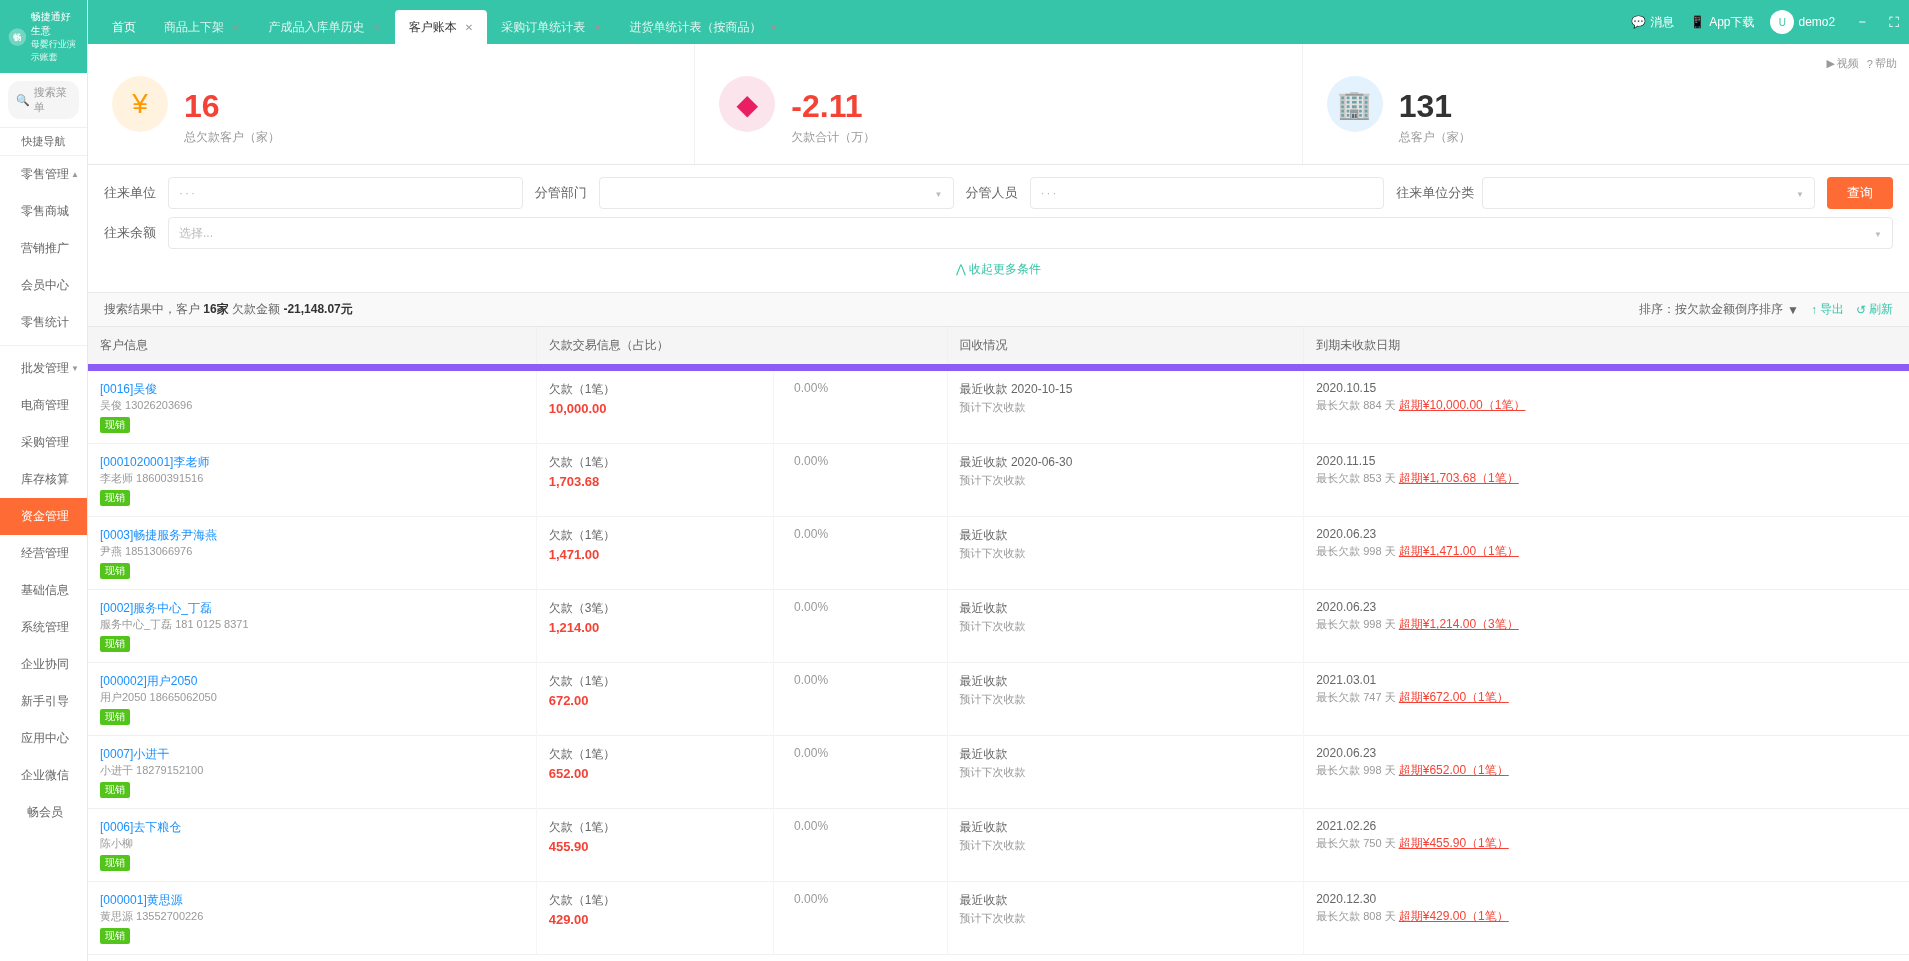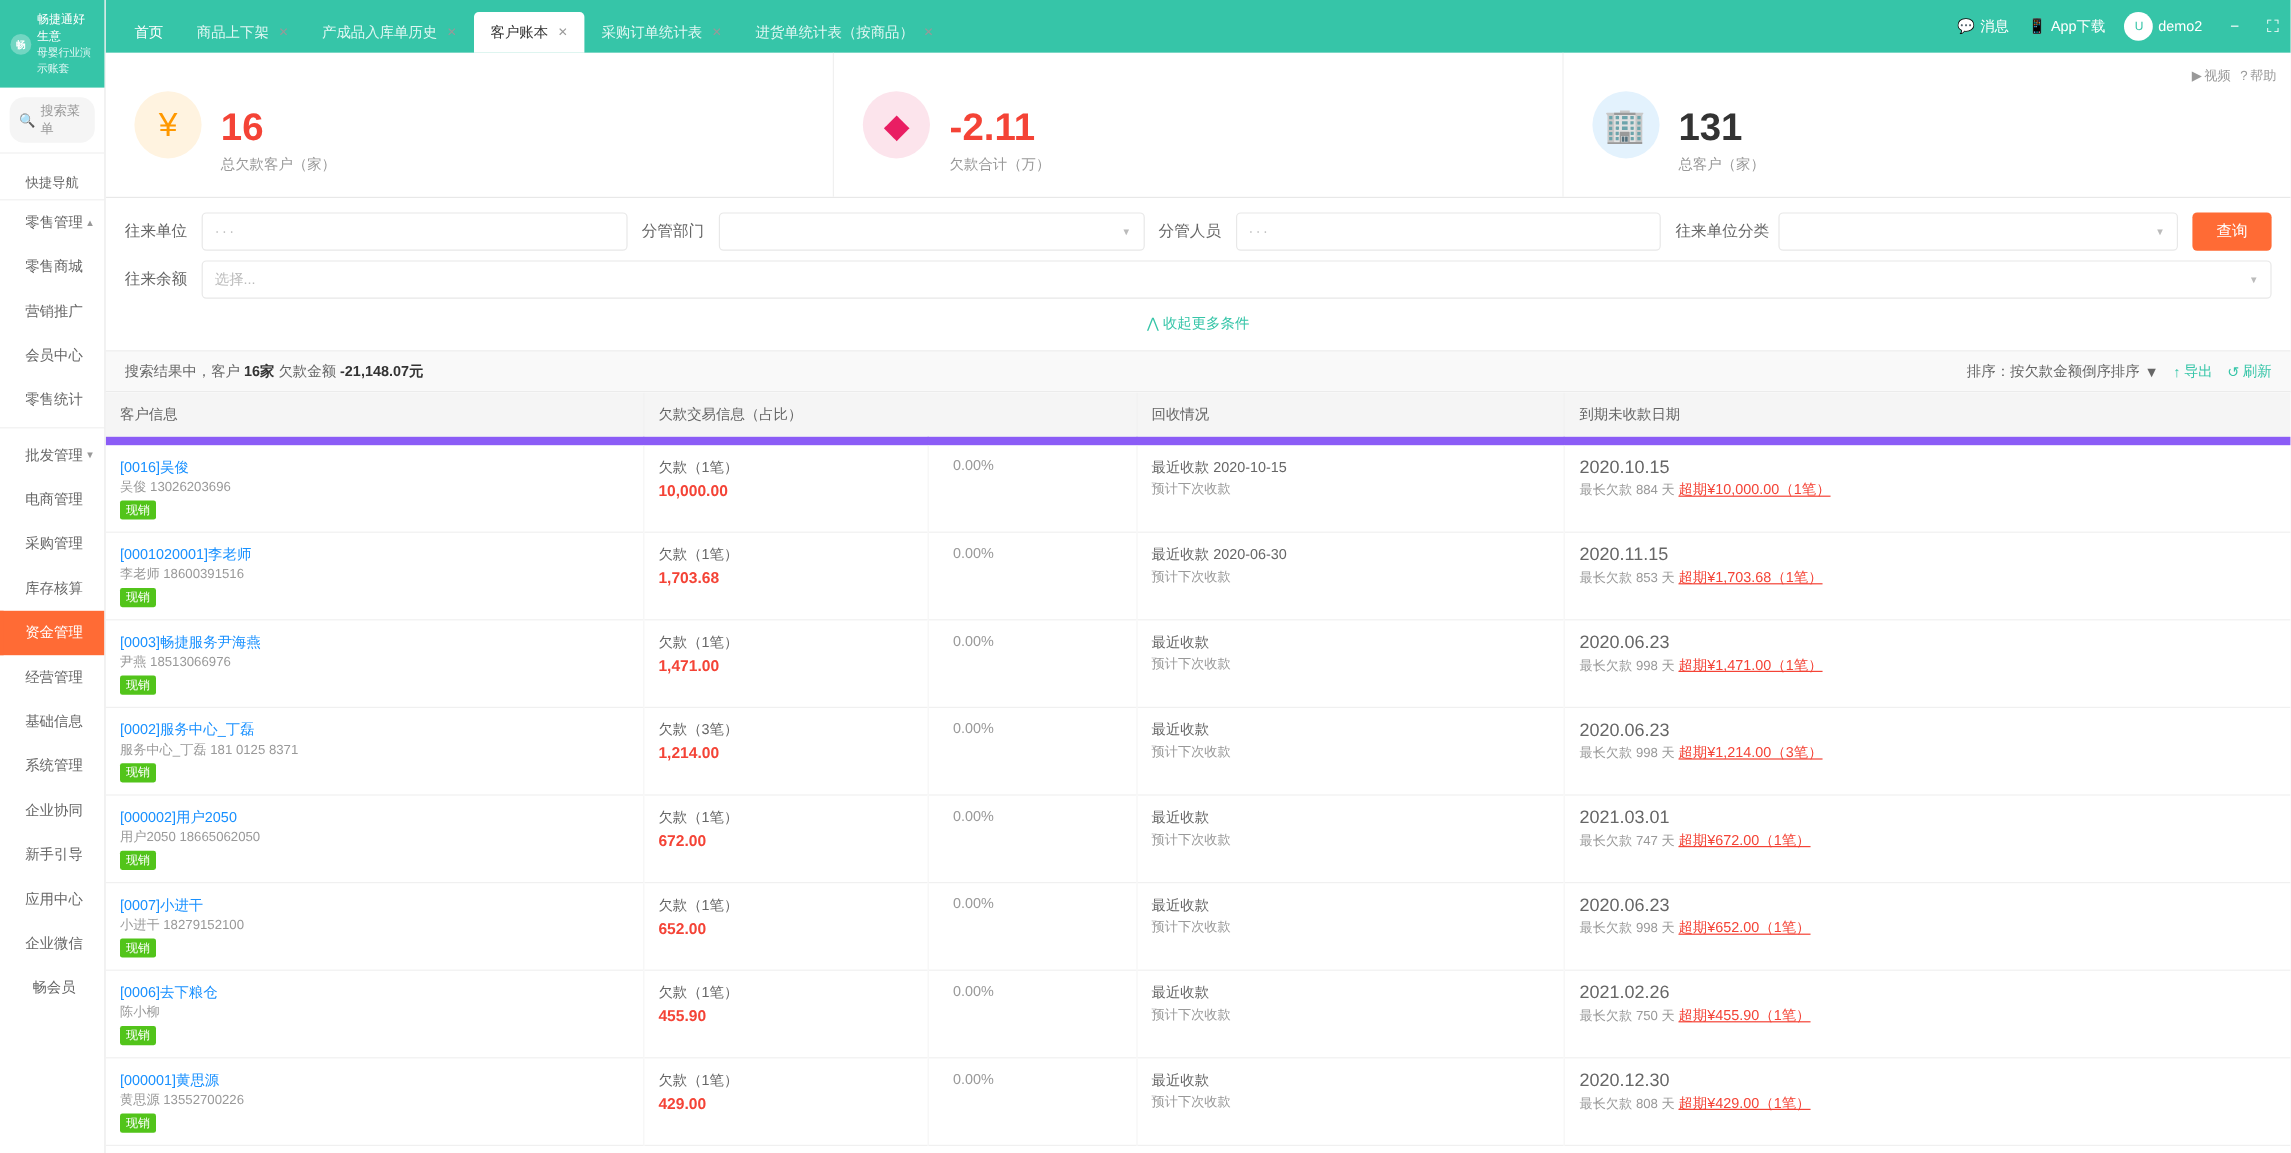--- a/index.html
+++ b/index.html
@@ -7,21 +7,21 @@
 
     
     .sidebar { width: 88px; background: #fff; border-right: 1px solid #e8e8e8; display: flex; flex-direction: column; flex-shrink: 0; }
     .sidebar-logo { background: #36c5a8; padding: 10px 8px; display: flex; align-items: center; gap: 4px; cursor: pointer; }
     .sidebar-search { padding: 8px; border-bottom: 1px solid #f0f0f0; cursor: pointer; }
     .sidebar-search-inner { background: #f5f5f5; border-radius: 12px; padding: 4px 8px; font-size: 11px; color: #999; display: flex; align-items: center; gap: 4px; }
     .sidebar-nav { flex: 1; overflow-y: auto; }
     .sidebar-nav-item { padding: 10px 6px; text-align: center; cursor: pointer; font-size: 12px; color: #666; border-left: 3px solid transparent; }
     .sidebar-nav-item.active { background: #ff6b35; color: #fff; border-left: 3px solid #ff6b35; }
     .sidebar-nav-item.with-arrow { display: flex; align-items: center; justify-content: center; gap: 2px; padding-left: 16px; }
-    .sidebar-quick { padding: 6px; text-align: center; font-size: 11px; color: #666; border-bottom: 1px solid #f0f0f0; cursor: pointer; margin-top: 11px; }
+    .sidebar-quick { padding: 6px; text-align: center; font-size: 11px; color: #666; border-bottom: 1px solid #f0f0f0; cursor: pointer; }
 
     
     .main { flex: 1; display: flex; flex-direction: column; overflow: hidden; }
 
     
     .topbar { background: #36c5a8; display: flex; align-items: center; padding: 0 10px; height: 44px; flex-shrink: 0; }
     .topbar-tabs { display: flex; flex: 1; gap: 0; height: 100%; align-items: flex-end; }
     .tab { padding: 6px 14px; font-size: 12px; color: #e0f7f3; cursor: pointer; display: flex; align-items: center; gap: 6px; border-radius: 4px 4px 0 0; white-space: nowrap; height: 34px; }
     .tab.active { background: #fff; color: #333; }
     .tab .close-x { font-size: 10px; color: #999; margin-left: 2px; }
@@ -81,21 +81,21 @@
     .customer-phone { color: #999; font-size: 11px; margin-top: 0; }
     .badge-xian { background: #52c41a; color: #fff; border-radius: 2px; padding: 1px 5px; font-size: 10px; margin-top: 4px; display: inline-block; }
     
     .debt-count { color: #666; font-size: 12px; }
     .debt-amount { color: #f44336; font-size: 13px; font-weight: 700; margin-top: 3px; }
     .debt-ratio { color: #999; font-size: 12px; margin-left: 8px; }
     
     .recovery-date { font-size: 12px; color: #666; }
     .recovery-next { color: #999; font-size: 11px; margin-top: 2px; }
     
-    .overdue-date { font-size: 15px; color: #666; }
+    .overdue-date { font-size: 12px; color: #666; }
     .overdue-days { color: #999; font-size: 11px; margin-top: 2px; }
     .overdue-amount { color: #f44336; font-size: 12px; cursor: pointer; }
 
     
     .icon-yen { font-size: 28px; color: #ff9800; }
     .icon-diamond { font-size: 28px; color: #e91e63; }
     .icon-building { font-size: 28px; color: #1976d2; }
 
     .chevron-down::after { content: '▼'; font-size: 8px; }
 

